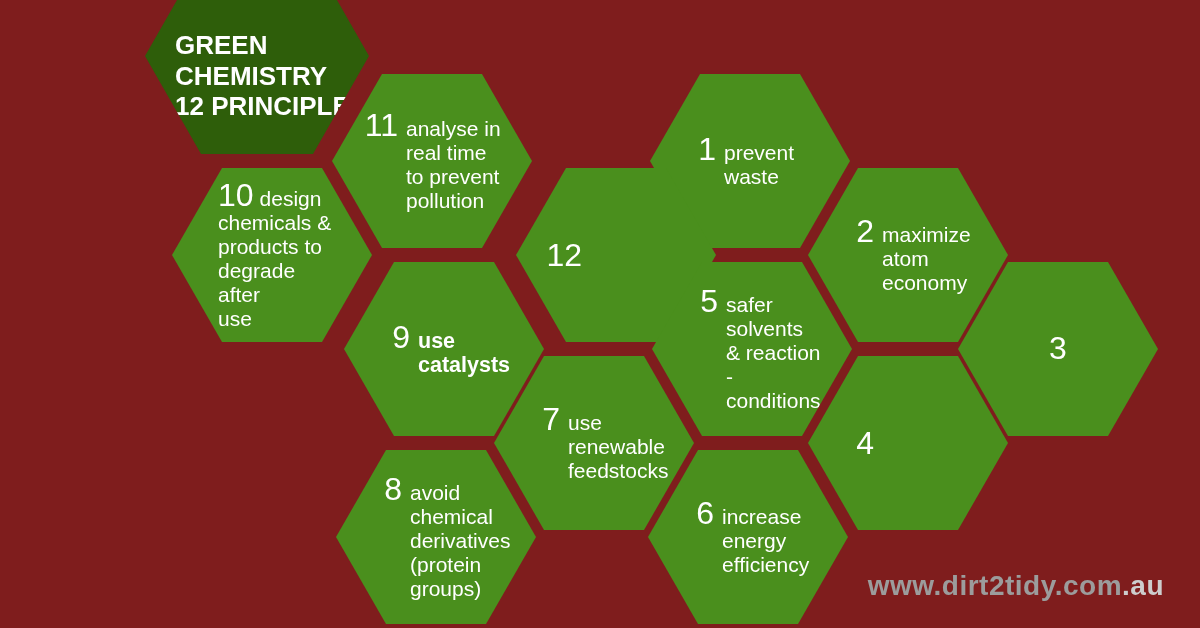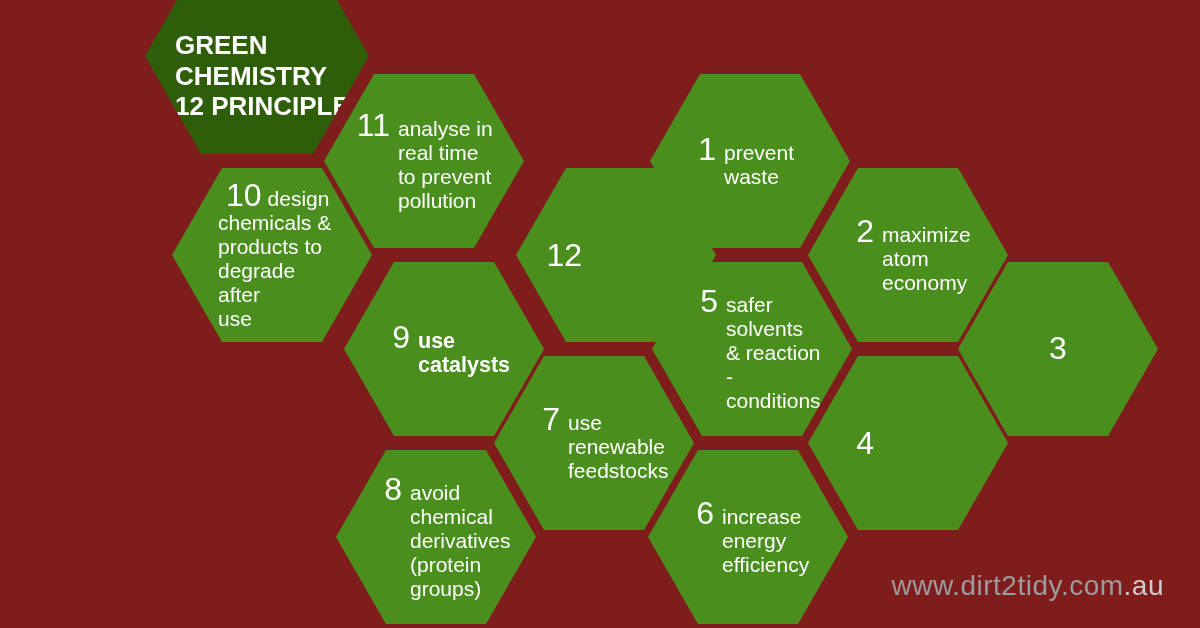--- a/index.html
+++ b/index.html
@@ -18,53 +18,53 @@
 
   .content{display:flex;align-items:baseline;padding-left:30px;padding-right:26px;}
   .num{
     font-size:32px;line-height:1;min-width:36px;text-align:right;
     margin-right:8px;flex:0 0 auto;
   }
   .txt{font-size:21px;line-height:1.14;white-space:pre-line;}
 
   
   .content.block{display:block;padding-left:46px;padding-right:30px;}
-  .content.block .num{min-width:0;text-align:left;margin-right:6px;margin-left:8px;}
+  .content.block .num{min-width:0;text-align:left;margin-right:6px;}
 
   
   .content.centered{display:block;text-align:center;width:100%;padding:0 20px;}
   .content.centered .num{display:block;min-width:0;text-align:center;margin:0 0 2px 0;}
 
   
   .txt.bold-txt{font-weight:bold;font-size:21.5px;line-height:1.12;}
 
   .title-text{
     font-size:26px;font-weight:bold;line-height:1.17;
     white-space:pre-line;padding-left:30px;padding-top:40px;
   }
 
   .watermark{
     position:absolute;right:36px;bottom:26px;
-    font-size:28px;font-weight:normal;letter-spacing:0.5px;
+    font-size:28px;font-weight:bold;letter-spacing:0.5px;
     color:var(--wm-main,#9c9c9c);
   }
   .watermark .suffix{color:var(--wm-suffix,#cdcdcd);}
 </style>
 </head>
 <body>
 
 <div class="canvas">
 
   <div class="hex dark" style="left:145px;top:-42px;">
     <div class="title-text">GREEN
 CHEMISTRY
 12 PRINCIPLES</div>
   </div>
 
-  <div class="hex" style="left:324px;top:74px;">
+  <div class="hex" style="left:332px;top:74px;">
     <div class="content">
       <span class="num">11</span>
       <span class="txt">analyse in
 real time
 to prevent
 pollution</span>
     </div>
   </div>
 
   <div class="hex" style="left:650px;top:74px;">

